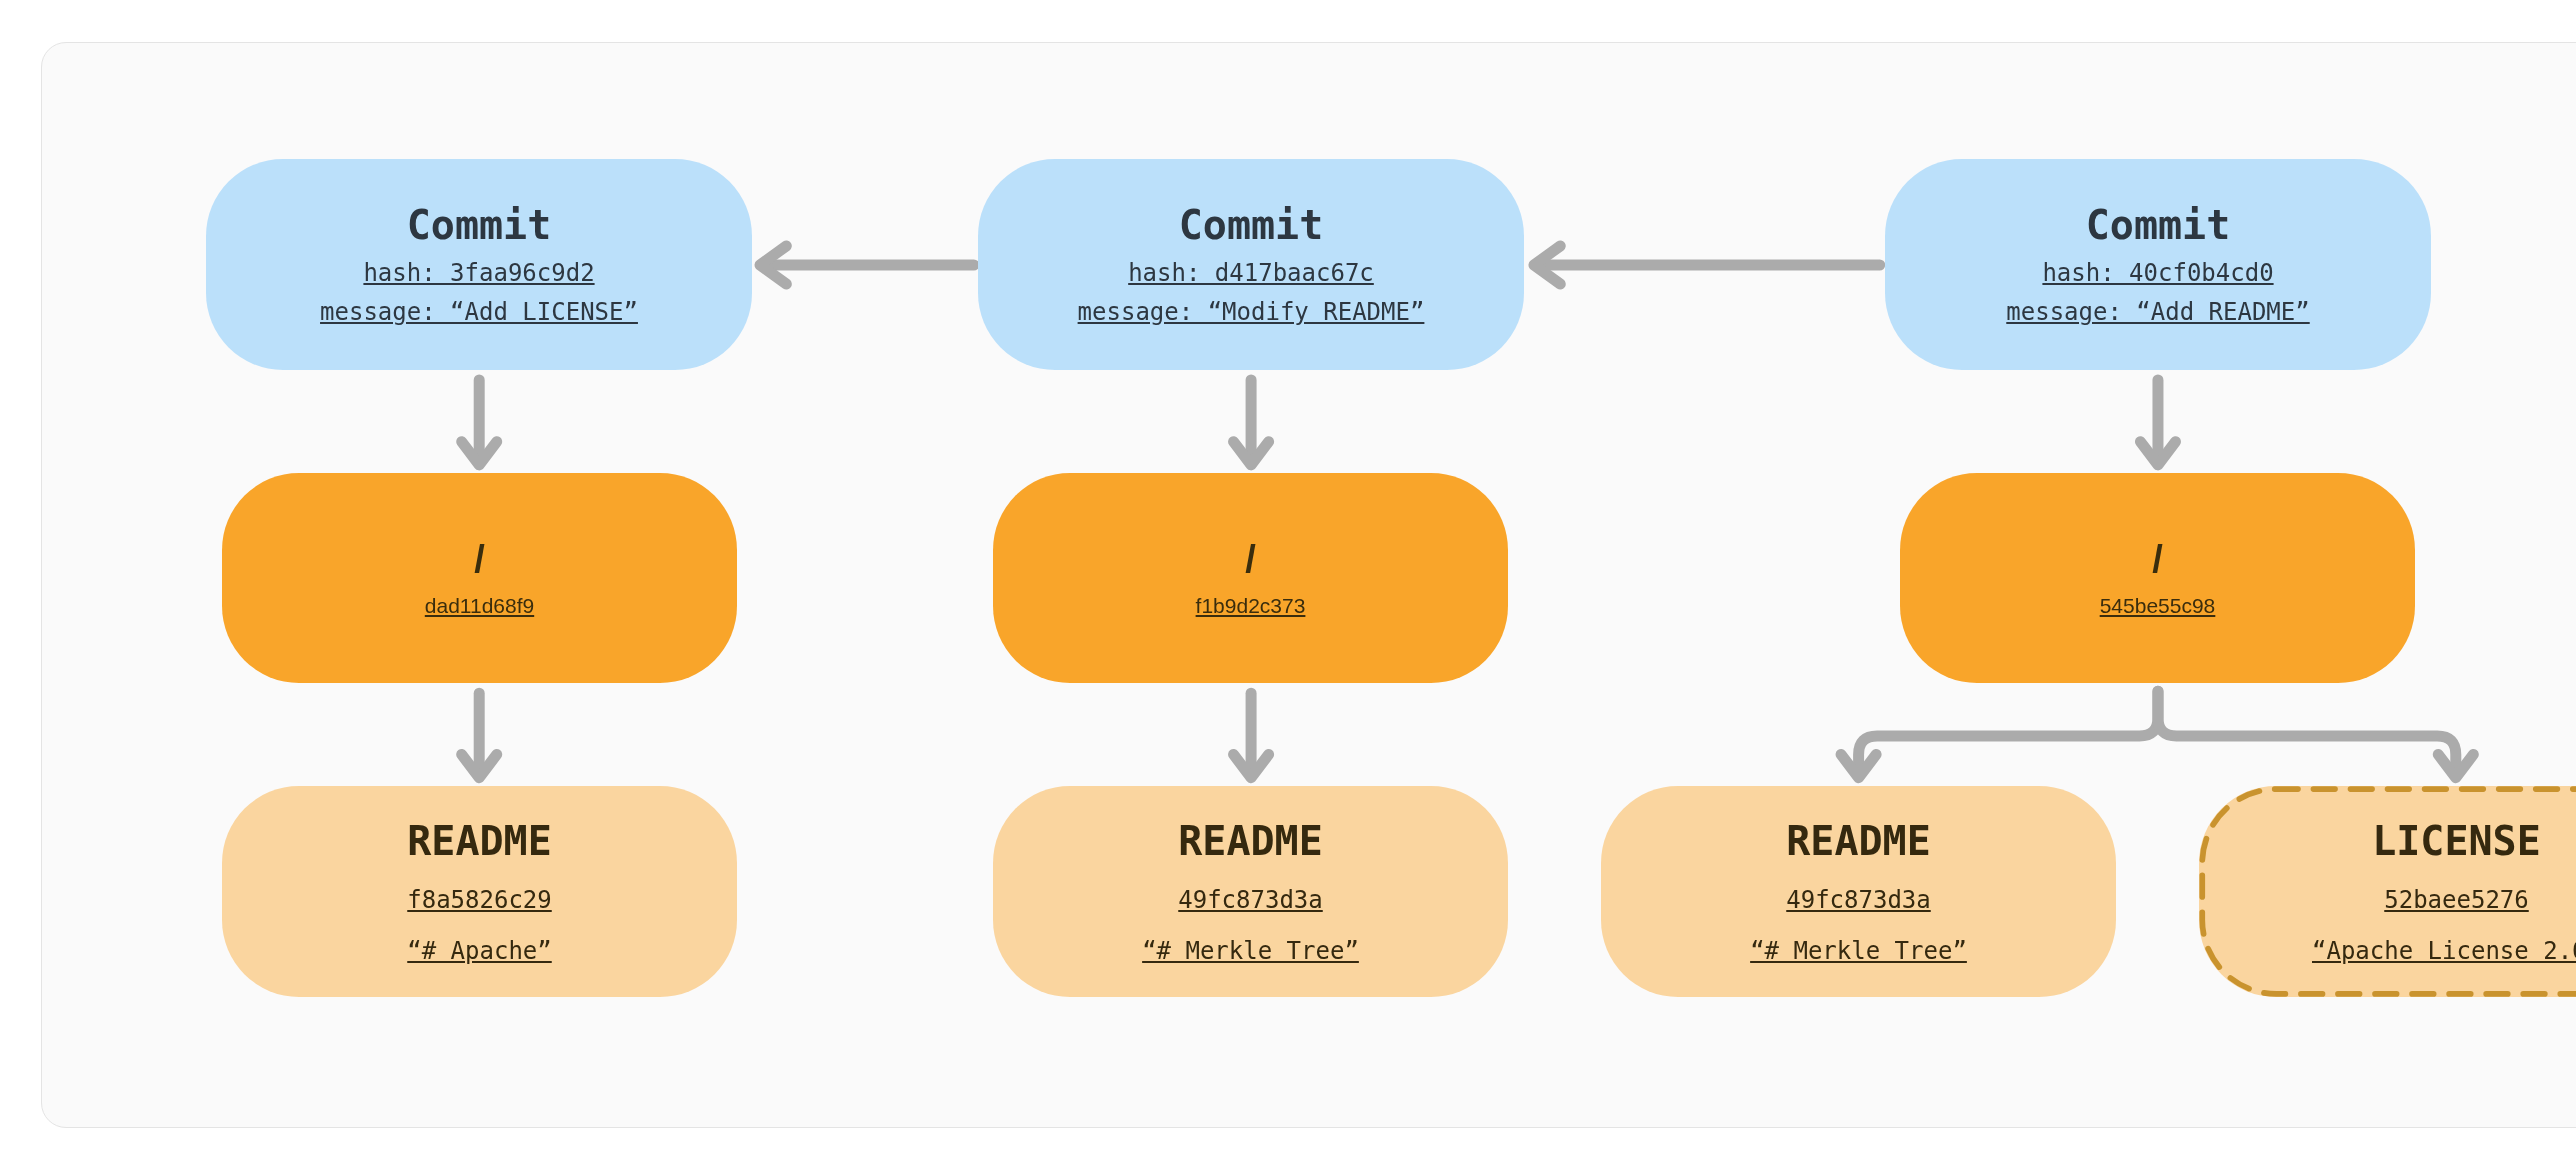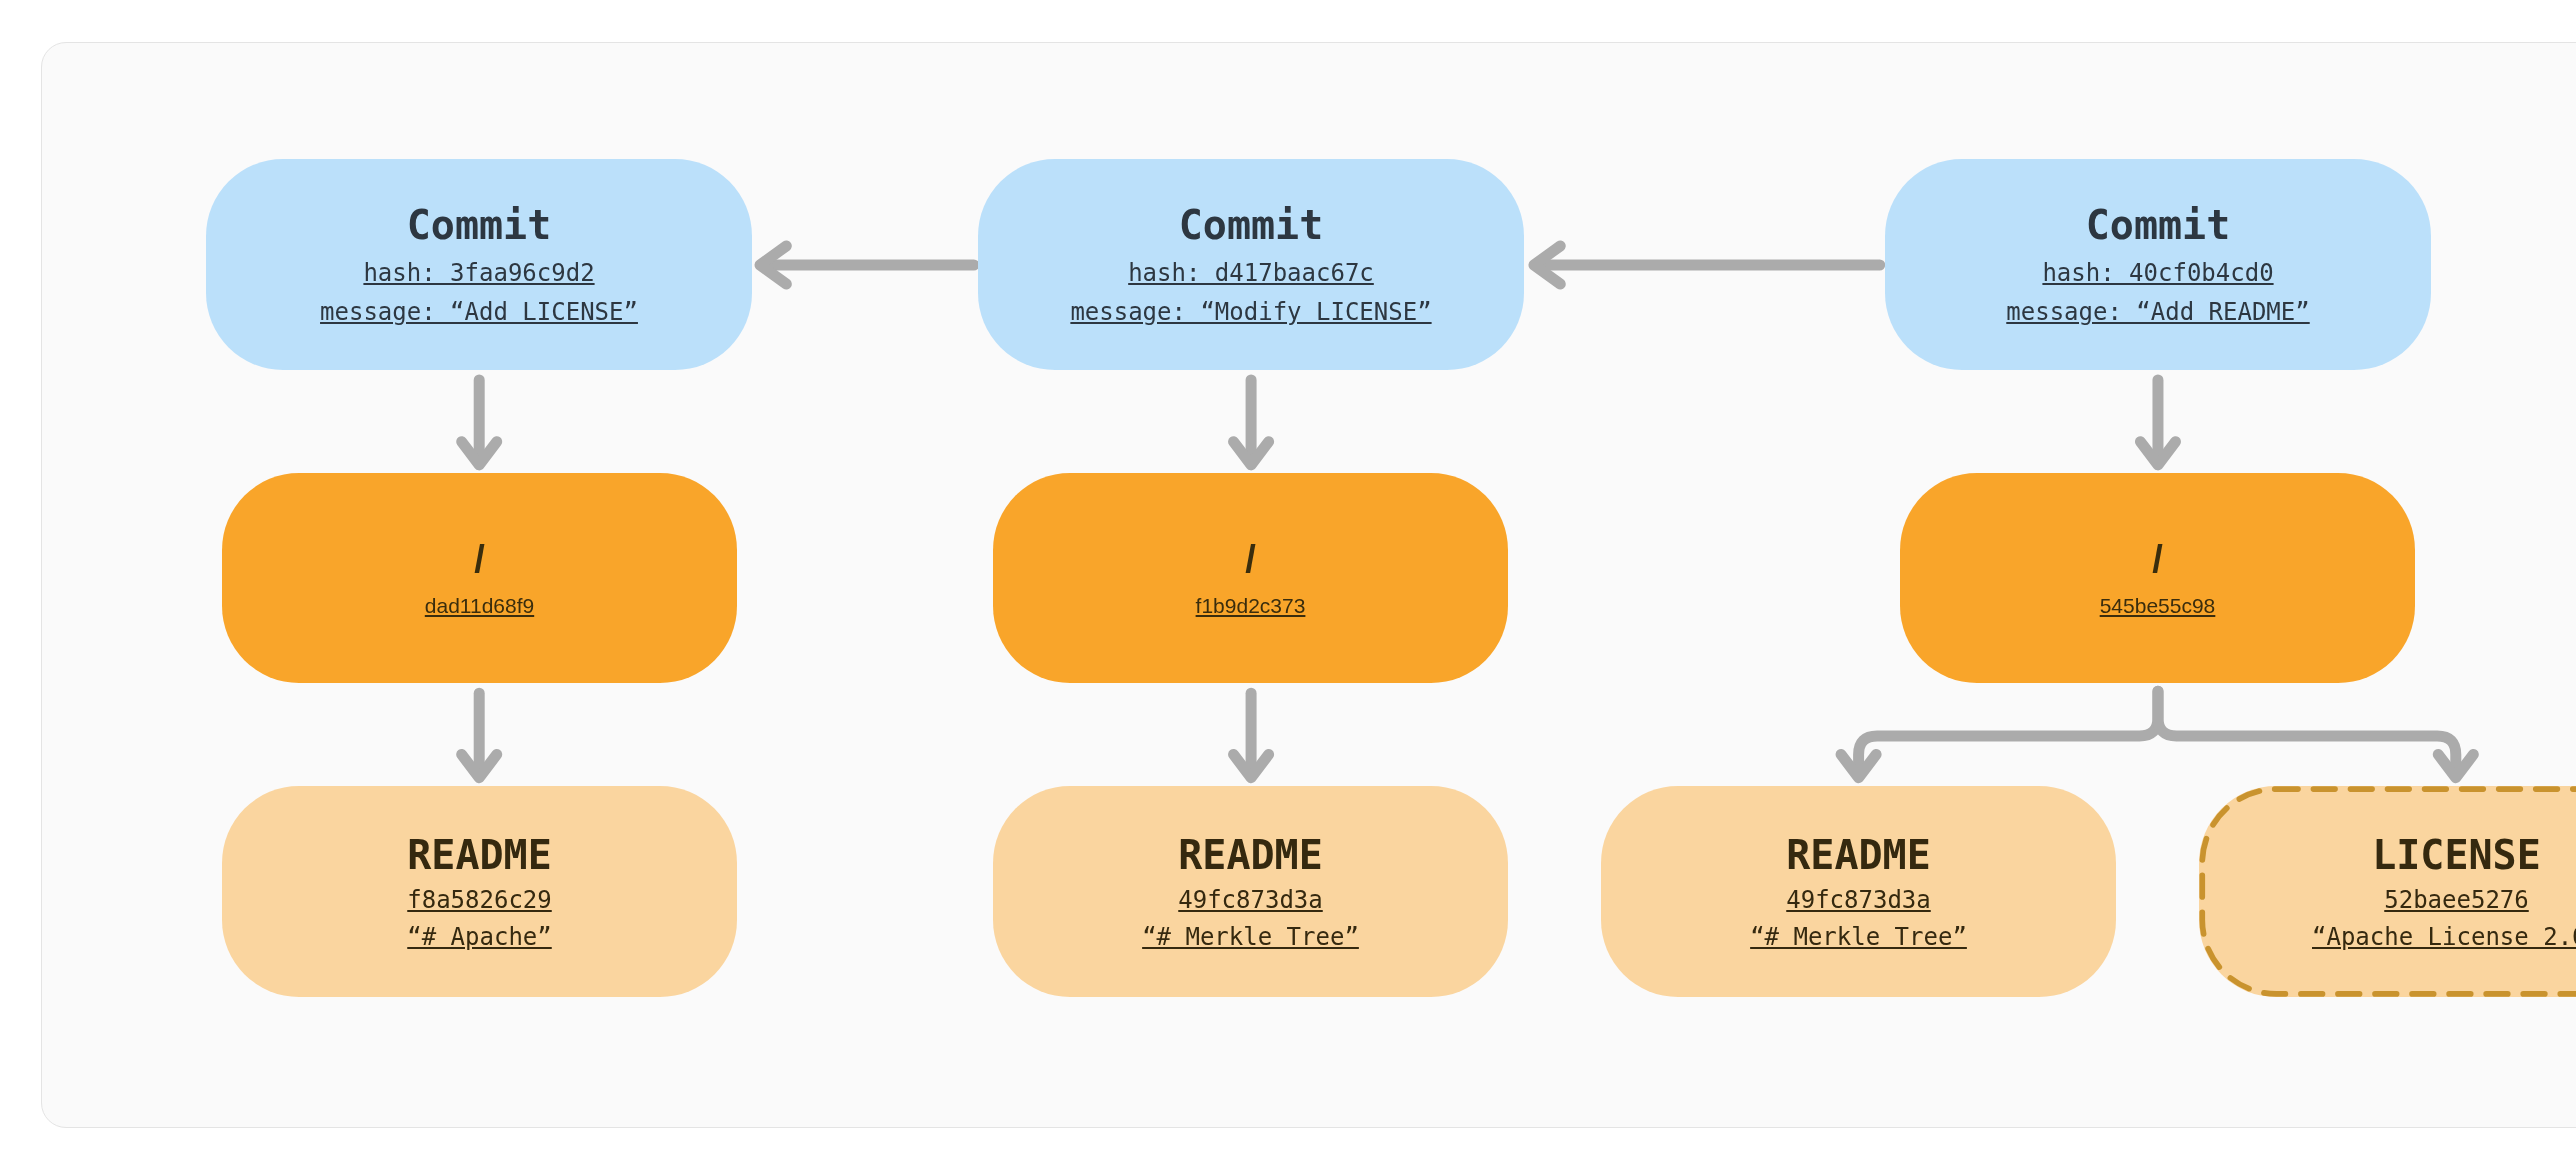--- a/index.html
+++ b/index.html
@@ -25,21 +25,21 @@
   .arrow-layer{position:absolute;left:0;top:0;width:2935px;height:1171px;}
   .arrow-layer *{vector-effect:non-scaling-stroke;}
   .node{
     position:absolute;display:flex;flex-direction:column;
     align-items:center;justify-content:center;text-align:center;
     border-radius:77px;
   }
   .node.commit{background:var(--commit_fill);color:var(--commit_text);gap:15.5px;}
   .node.tree{background:var(--tree_fill);color:var(--tree_text);gap:17.5px;
     font-family:"Liberation Sans","DejaVu Sans",sans-serif;}
-  .node.file{background:var(--file_fill);color:var(--file_text);gap:13px;}
+  .node.file{background:var(--file_fill);color:var(--file_text);gap:27px;}
   .node .title{font-weight:bold;font-size:40px;line-height:1;}
   .node.tree .title{font-size:38px;line-height:1;}
   .node .detail{font-size:24px;line-height:1;text-decoration:underline;}
   .node.tree .detail{font-size:21px;}
   .dash-border{position:absolute;left:0;top:0;width:100%;height:100%;pointer-events:none;}
 </style>
 </head>
 <body>
 
 <div class="stage">
@@ -90,21 +90,21 @@
   </svg>
 
   <div class="node commit" style="left:206px;top:159px;width:546px;height:211px">
     <div class="title">Commit</div>
     <div class="detail">hash: 3faa96c9d2</div>
     <div class="detail">message: “Add LICENSE”</div>
   </div>
   <div class="node commit" style="left:978px;top:159px;width:546px;height:211px">
     <div class="title">Commit</div>
     <div class="detail">hash: d417baac67c</div>
-    <div class="detail">message: “Modify LICENSE”</div>
+    <div class="detail">message: “Modify README”</div>
   </div>
   <div class="node commit" style="left:1885px;top:159px;width:546px;height:211px">
     <div class="title">Commit</div>
     <div class="detail">hash: 40cf0b4cd0</div>
     <div class="detail">message: “Add README”</div>
   </div>
 
   <div class="node tree" style="left:222px;top:473px;width:515px;height:210px">
     <div class="title">/</div>
     <div class="detail">dad11d68f9</div>

